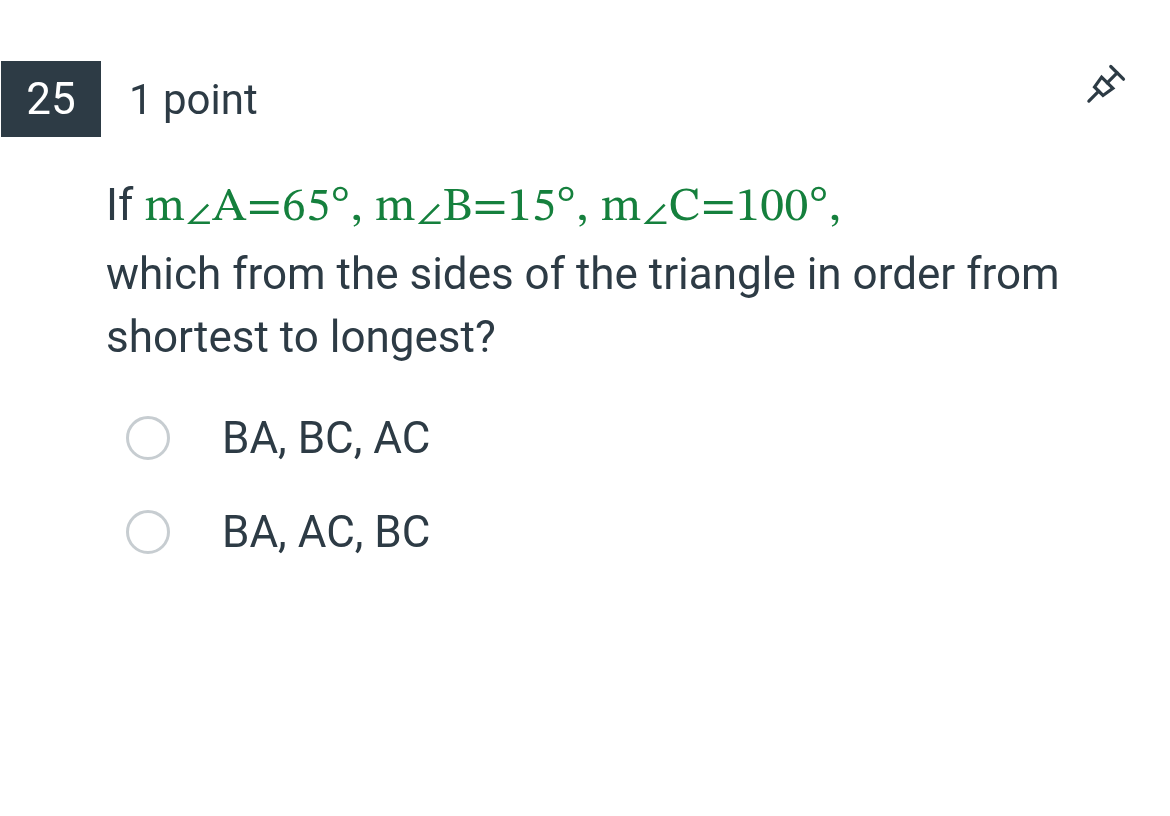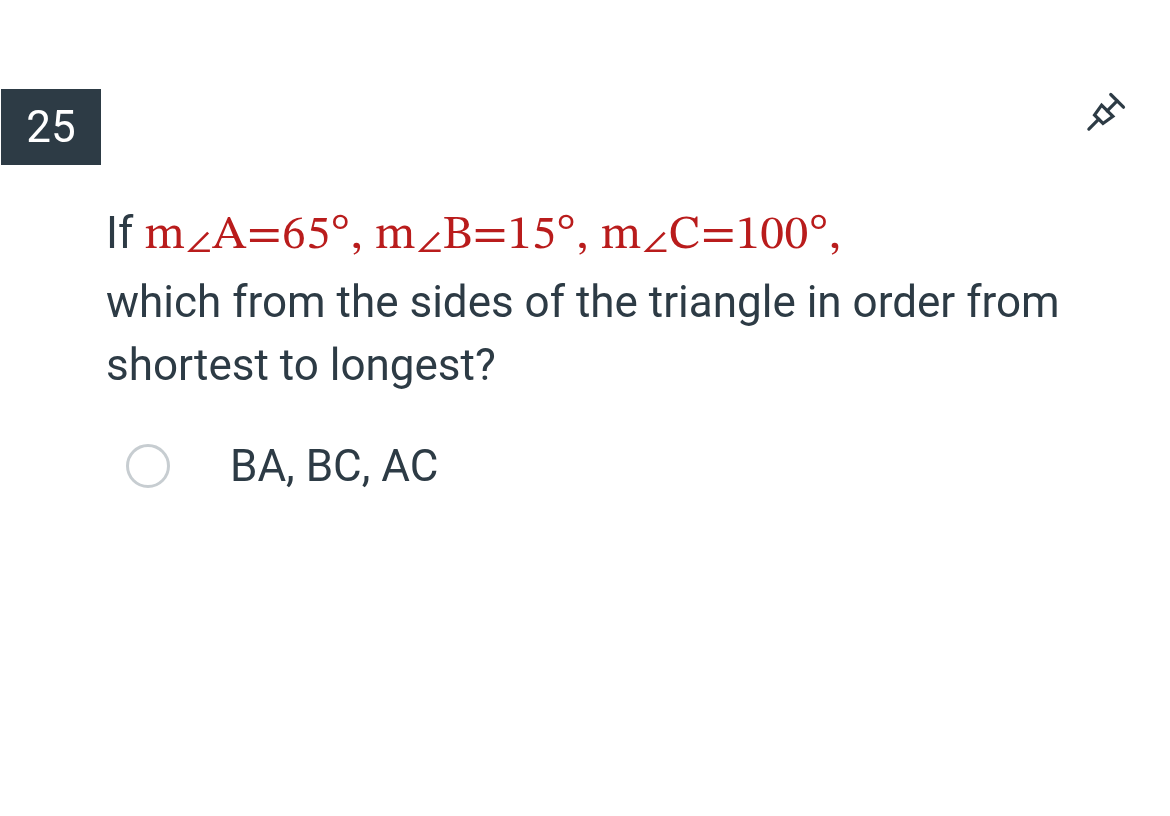--- a/index.html
+++ b/index.html
@@ -10,21 +10,20 @@
     body {
       font-family: 'Segoe UI', -apple-system, BlinkMacSystemFont, Roboto, Helvetica, Arial, sans-serif;
       background: #ffffff;
       width: 1170px;
       height: 816px;
       color: #2d3b45;
       position: relative;
     }
     .container {
       padding: 1px;
-      margin-top: 28px;
     }
     .header-row {
       display: flex;
       align-items: center;
       padding-top: 60px;
       position: relative;
     }
     .question-number-box {
       background-color: #2d3b45;
       color: #ffffff;
@@ -49,39 +48,38 @@
       padding: 36px 50px 0 105px;
     }
     .question-text {
       font-size: 44px;
       line-height: 1.45;
       color: #2d3b45;
       font-weight: 400;
     }
     .math-expr {
       font-family: 'Cambria Math', 'STIX Two Math', 'Times New Roman', serif;
-      color: #b91c1c;
+      color: #15803d;
       font-weight: 300;
       font-size: 48px;
       letter-spacing: 0.5px;
     }
     .angle-sym {
       font-size: 36px;
       position: relative;
       top: 4px;
     }
     .options {
       margin-top: 42px;
       padding-left: 20px;
     }
     .option {
       display: flex;
       align-items: center;
       margin-bottom: 42px;
-      gap: 8px;
     }
     .radio-circle {
       width: 44px;
       height: 44px;
       border: 3px solid #c7cdd1;
       border-radius: 50%;
       flex-shrink: 0;
       background: #fff;
     }
     .option-label {
@@ -91,20 +89,21 @@
       font-weight: 400;
     }
   </style>
 </head>
 <body>
 
 <div class="container">
 
   <div class="header-row">
     <div class="question-number-box">25</div>
+    <div class="points-label">1 point</div>
     <div class="pin-icon-wrap">
       <svg width="48" height="48" viewBox="0 0 24 24" fill="none" stroke="#2d3b45" stroke-width="1.6">
         <g transform="rotate(45 12 12)">
           <path d="M12 2 L12 9" stroke-linecap="round"></path>
           <path d="M8 9 L16 9 L15 15 L9 15 Z" fill="none"></path>
           <path d="M12 15 L12 22" stroke-linecap="round"></path>
           <path d="M7.5 2 L16.5 2" stroke-linecap="round"></path>
         </g>
       </svg>
     </div>
@@ -115,16 +114,20 @@
       <span>If </span><span class="math-expr"><span>m</span><span class="angle-sym">∠</span><span>A=65°, </span><span>m</span><span class="angle-sym">∠</span><span>B=15°, </span><span>m</span><span class="angle-sym">∠</span><span>C=100°,</span></span>
       <br>
       <span>which from the sides of the triangle in order from shortest to longest?</span>
     </div>
 
     <div class="options">
       <div class="option">
         <div class="radio-circle"></div>
         <div class="option-label">BA, BC, AC</div>
       </div>
+      <div class="option">
+        <div class="radio-circle"></div>
+        <div class="option-label">BA, AC, BC</div>
+      </div>
     </div>
   </div>
 
 </div>
 
 </body></html>

